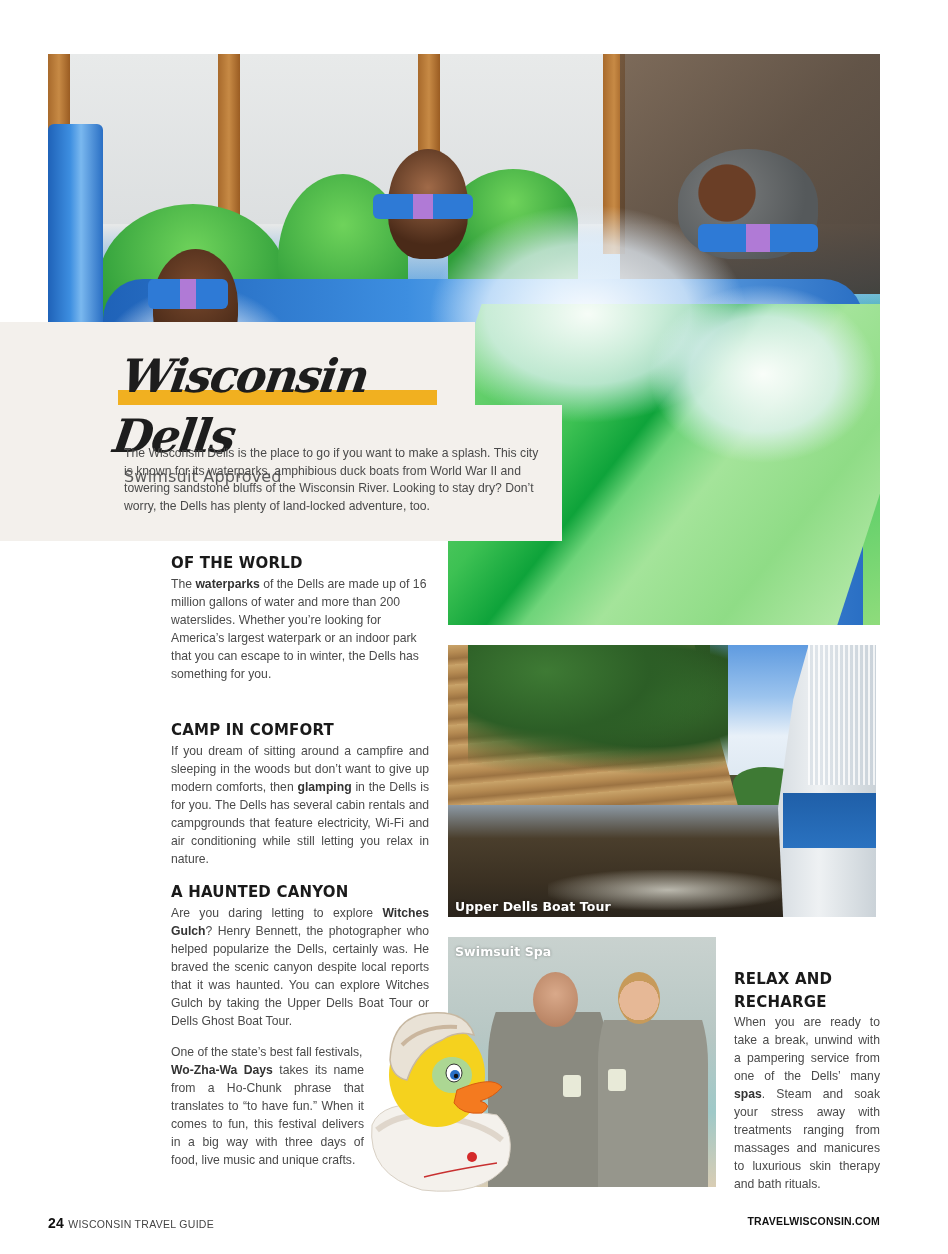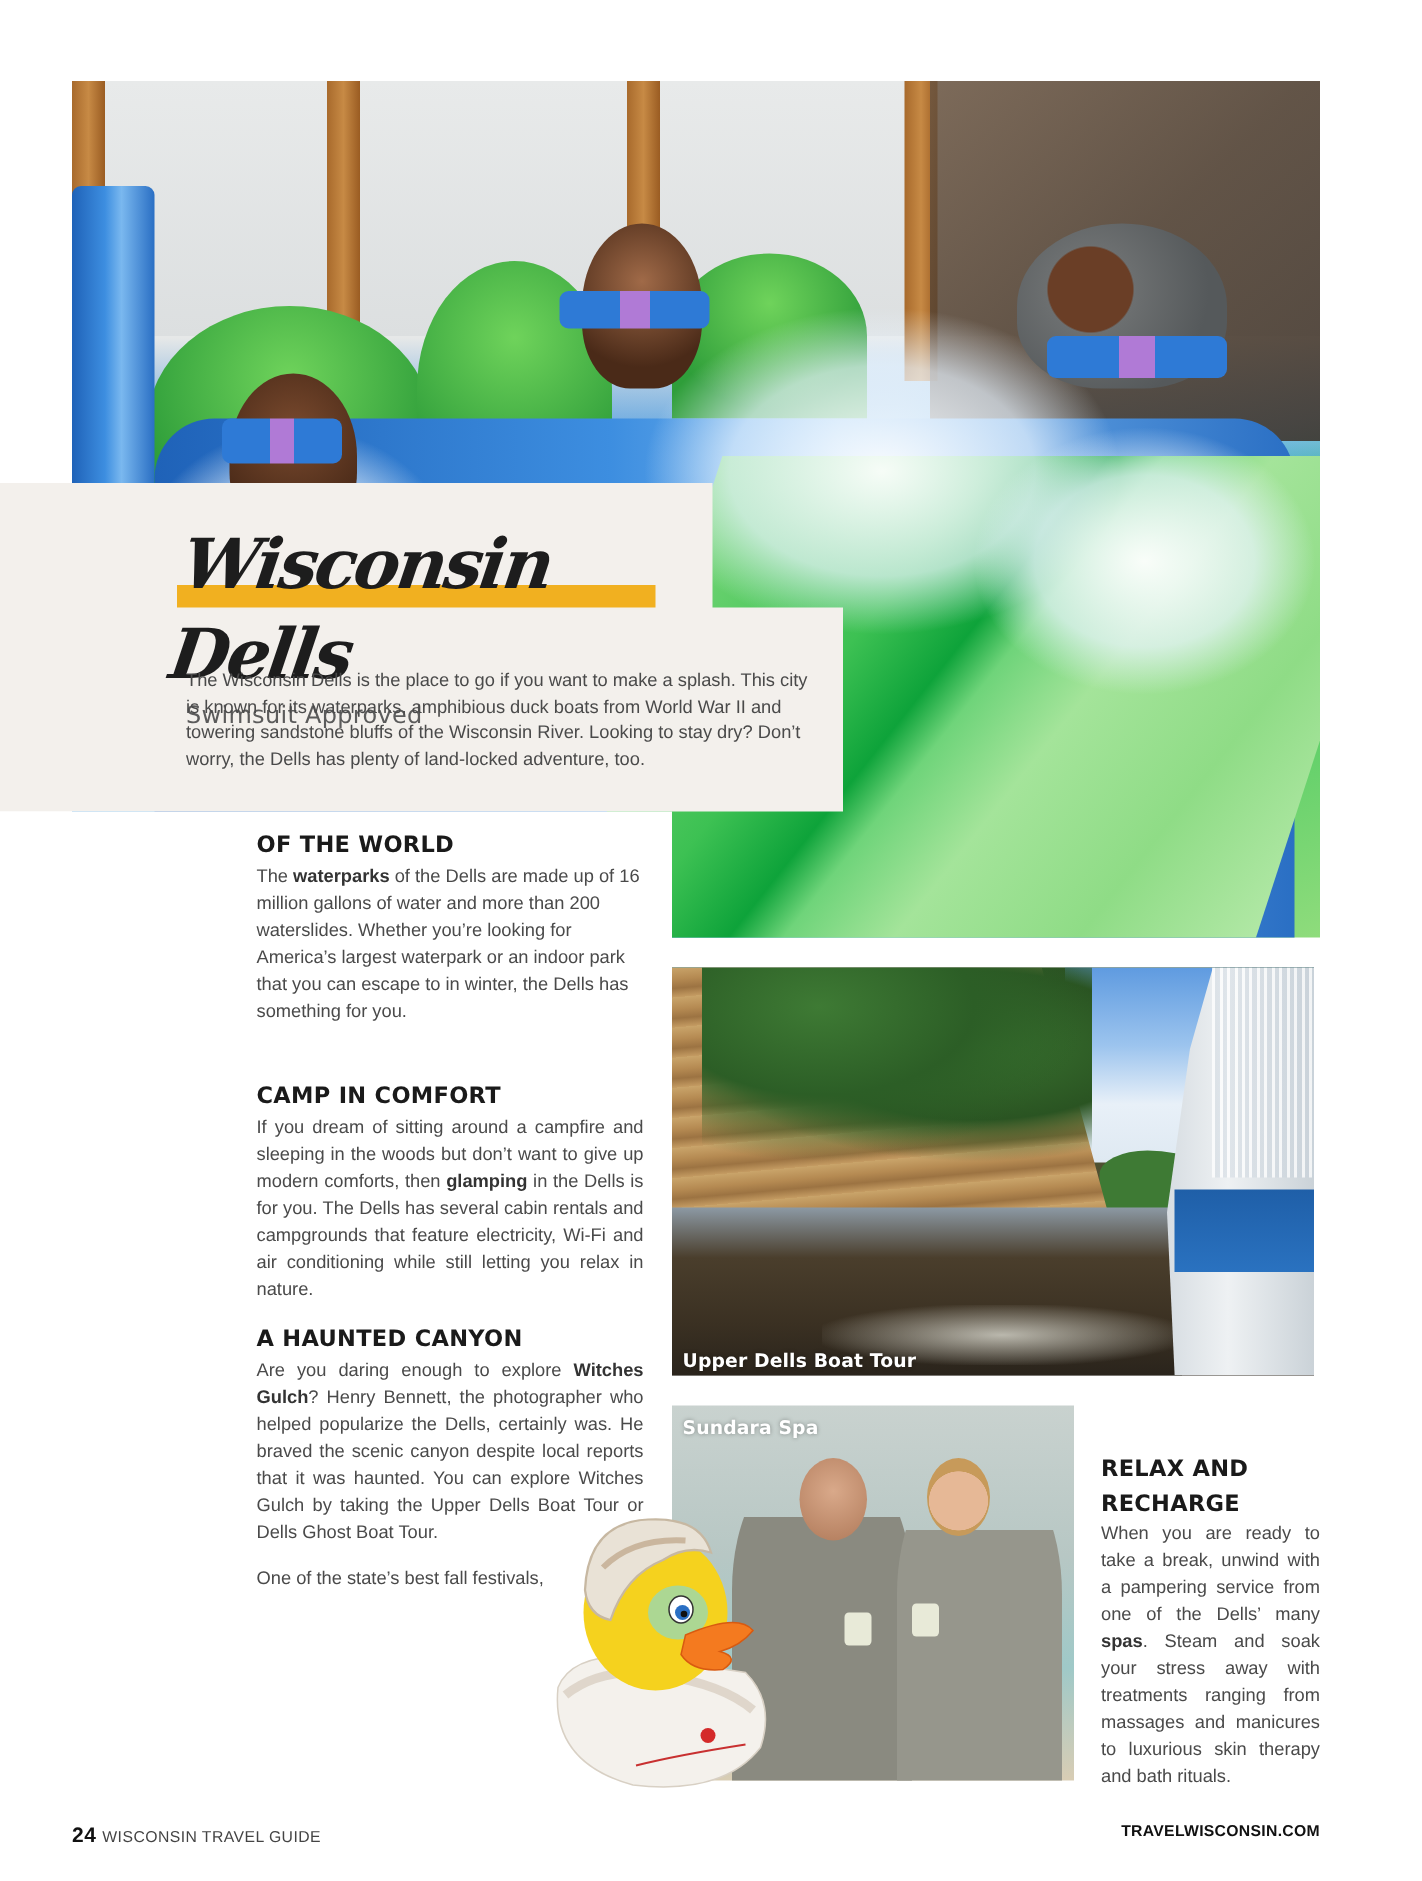--- a/index.html
+++ b/index.html
@@ -166,25 +166,26 @@
   <div class="sec-p"><span>The </span><b>waterparks</b><span> of the Dells are made up of 16 million gallons of water and more than 200 waterslides. Whether you’re looking for America’s largest waterpark or an indoor park that you can escape to in winter, the Dells has something for you.</span></div>
 </div>
 
 <div class="abs" style="left:171px; top:719px; width:258px;">
   <div class="sec-h">CAMP IN COMFORT</div>
   <div class="sec-p justify"><span>If you dream of sitting around a campfire and sleeping in the woods but don’t want to give up modern comforts, then </span><b>glamping</b><span> in the Dells is for you. The Dells has several cabin rentals and campgrounds that feature electricity, Wi-Fi and air conditioning while still letting you relax in nature.</span></div>
 </div>
 
 <div class="abs" style="left:171px; top:881px; width:258px;">
   <div class="sec-h">A HAUNTED CANYON</div>
-  <div class="sec-p justify"><span>Are you daring enough to explore </span><b>Witches Gulch</b><span>? Henry Bennett, the photographer who helped popularize the Dells, certainly was. He braved the scenic canyon despite local reports that it was haunted. You can explore Witches Gulch by taking the Upper Dells Boat Tour or Dells Ghost Boat Tour.</span></div>
+  <div class="sec-p justify"><span>Are you daring letting to explore </span><b>Witches Gulch</b><span>? Henry Bennett, the photographer who helped popularize the Dells, certainly was. He braved the scenic canyon despite local reports that it was haunted. You can explore Witches Gulch by taking the Upper Dells Boat Tour or Dells Ghost Boat Tour.</span></div>
 </div>
 
 <div class="abs" style="left:171px; top:1043px; width:222px;">
   <div class="sec-p justify" style="width:222px; white-space:nowrap;">One of the state’s best fall festivals,</div>
+  <div class="sec-p justify" style="width:193px;"><b>Wo-Zha-Wa Days</b><span> takes its name from a Ho-Chunk phrase that translates to “to have fun.” When it comes to fun, this festival delivers in a big way with three days of food, live music and unique crafts.</span></div>
 </div>
 
 <div class="abs boat">
   <div class="abs sky"></div>
   <div class="abs hill"></div>
   <div class="abs cliff"></div>
   <div class="abs trees"></div>
   <div class="abs water"></div>
   <div class="abs wake"></div>
   <div class="abs hull"></div>
@@ -193,21 +194,21 @@
   <div class="abs caption light" style="left:7px; top:254px;">Upper Dells Boat Tour</div>
 </div>
 
 <div class="abs spa">
   <div class="abs man"></div>
   <div class="abs manhead"></div>
   <div class="abs woman"></div>
   <div class="abs womanhead"></div>
   <div class="abs cup1"></div>
   <div class="abs cup2"></div>
-  <div class="abs caption light" style="left:7px; top:7px;">Sundara Spa</div>
+  <div class="abs caption light" style="left:7px; top:7px;">Swimsuit Spa</div>
 </div>
 
 <svg class="abs duck" viewBox="0 0 156 190">
 
   <path d="M10 120 Q5 170 60 185 Q120 192 145 160 Q155 130 135 110 L70 100 Q20 95 10 120 Z" fill="#f4f1ec" stroke="#d8d0c4" stroke-width="1"></path>
   <path d="M15 125 Q40 105 80 112 Q120 118 140 135" fill="none" stroke="#c9bcaa" stroke-width="6" opacity=".5"></path>
 
   <ellipse cx="75" cy="70" rx="48" ry="52" fill="#f5d21e"></ellipse>
 
   <path d="M28 55 Q30 10 70 8 Q105 6 112 30 Q95 25 80 35 Q55 45 45 75 Q30 72 28 55 Z" fill="#e9e2d6" stroke="#c7b8a2" stroke-width="1.5"></path>

